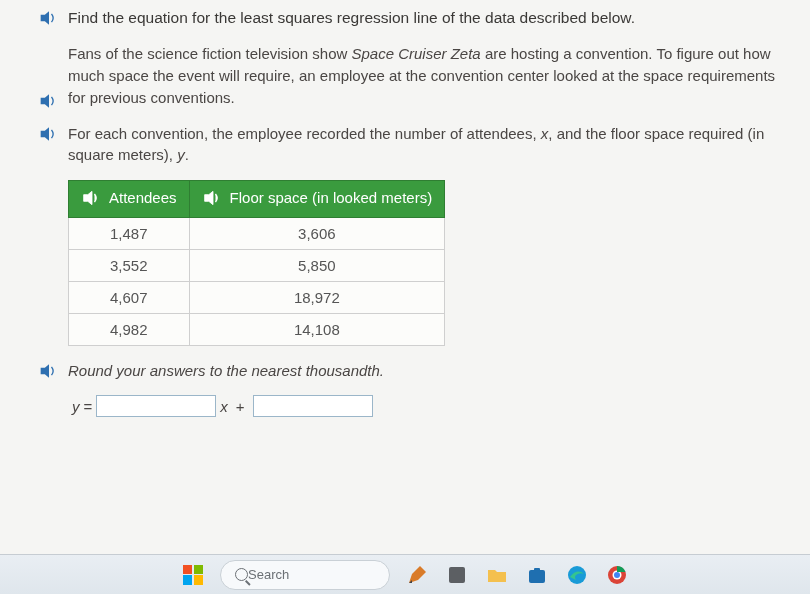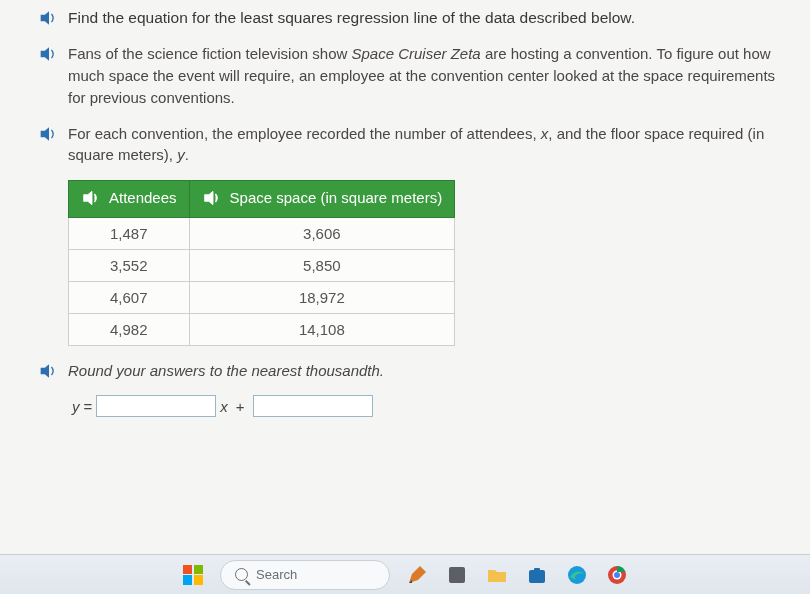--- a/index.html
+++ b/index.html
@@ -90,21 +90,21 @@
     left: 0; bottom: 0;
     width: 810px; height: 40px;
     background: linear-gradient(#e9eef3, #dfe6ec);
     border-top: 1px solid #c6ccd2;
     display: flex;
     align-items: center;
     justify-content: center;
     gap: 14px;
   }
   .taskbar .searchbox {
-    display: flex; align-items: center; gap: 8px;
+    display: flex; align-items: center; gap: 0;
     background: #f7f9fb; border: 1px solid #c9d0d6; border-radius: 16px;
     height: 30px; padding: 8px 14px; width: 170px;
     color: #6b7075; font-size: 13px;
   }
   
   .wincolored {width:20px;height:20px;display:grid;grid-template-columns:1fr 1fr;grid-template-rows:1fr 1fr;gap:1.5px;}
   .wincolored span:nth-child(1){background:#f25022;}
   .wincolored span:nth-child(2){background:#7fba00;}
   .wincolored span:nth-child(3){background:#00a4ef;}
   .wincolored span:nth-child(4){background:#ffb900;}
@@ -121,21 +121,21 @@
   <div class="para heading">
     <span class="speaker">
       <svg viewBox="0 0 24 18">
           <path d="M2 5 L7 5 L12 1 L12 17 L7 13 L2 13 Z" fill="#2e6fb0"></path>
           <path d="M15 4 Q19 9 15 14" stroke="#2e6fb0" stroke-width="1.6" fill="none"></path>
         </svg>
     </span>
     <span class="text">Find the equation for the least squares regression line of the data described below.</span>
   </div>
 
-  <div class="para" style="margin-top:12px;">
+  <div class="para" style="margin-top:12px;align-items:flex-end;">
     <span class="speaker">
       <svg viewBox="0 0 24 18">
           <path d="M2 5 L7 5 L12 1 L12 17 L7 13 L2 13 Z" fill="#2e6fb0"></path>
           <path d="M15 4 Q19 9 15 14" stroke="#2e6fb0" stroke-width="1.6" fill="none"></path>
         </svg>
     </span>
     <span class="text">
       <span>Fans of the science fiction television show </span><span class="italic">Space Cruiser Zeta</span><span> are hosting a convention. To figure out how much space the event will require, an employee at the convention center looked at the space requirements for previous conventions.</span>
     </span>
   </div>
@@ -167,21 +167,21 @@
           </span>
         </th>
         <th>
           <span class="hdr-wrap">
             <span class="speaker">
               <svg viewBox="0 0 24 18">
                   <path d="M2 5 L7 5 L12 1 L12 17 L7 13 L2 13 Z" fill="#fff"></path>
                   <path d="M15 4 Q19 9 15 14" stroke="#fff" stroke-width="1.6" fill="none"></path>
                 </svg>
             </span>
-            <span>Space space (in square meters)</span>
+            <span>Floor space (in looked meters)</span>
           </span>
         </th>
       </tr>
     </thead>
     <tbody>
       <tr>
           <td>1,487</td>
           <td>3,606</td>
         </tr>
       <tr>

